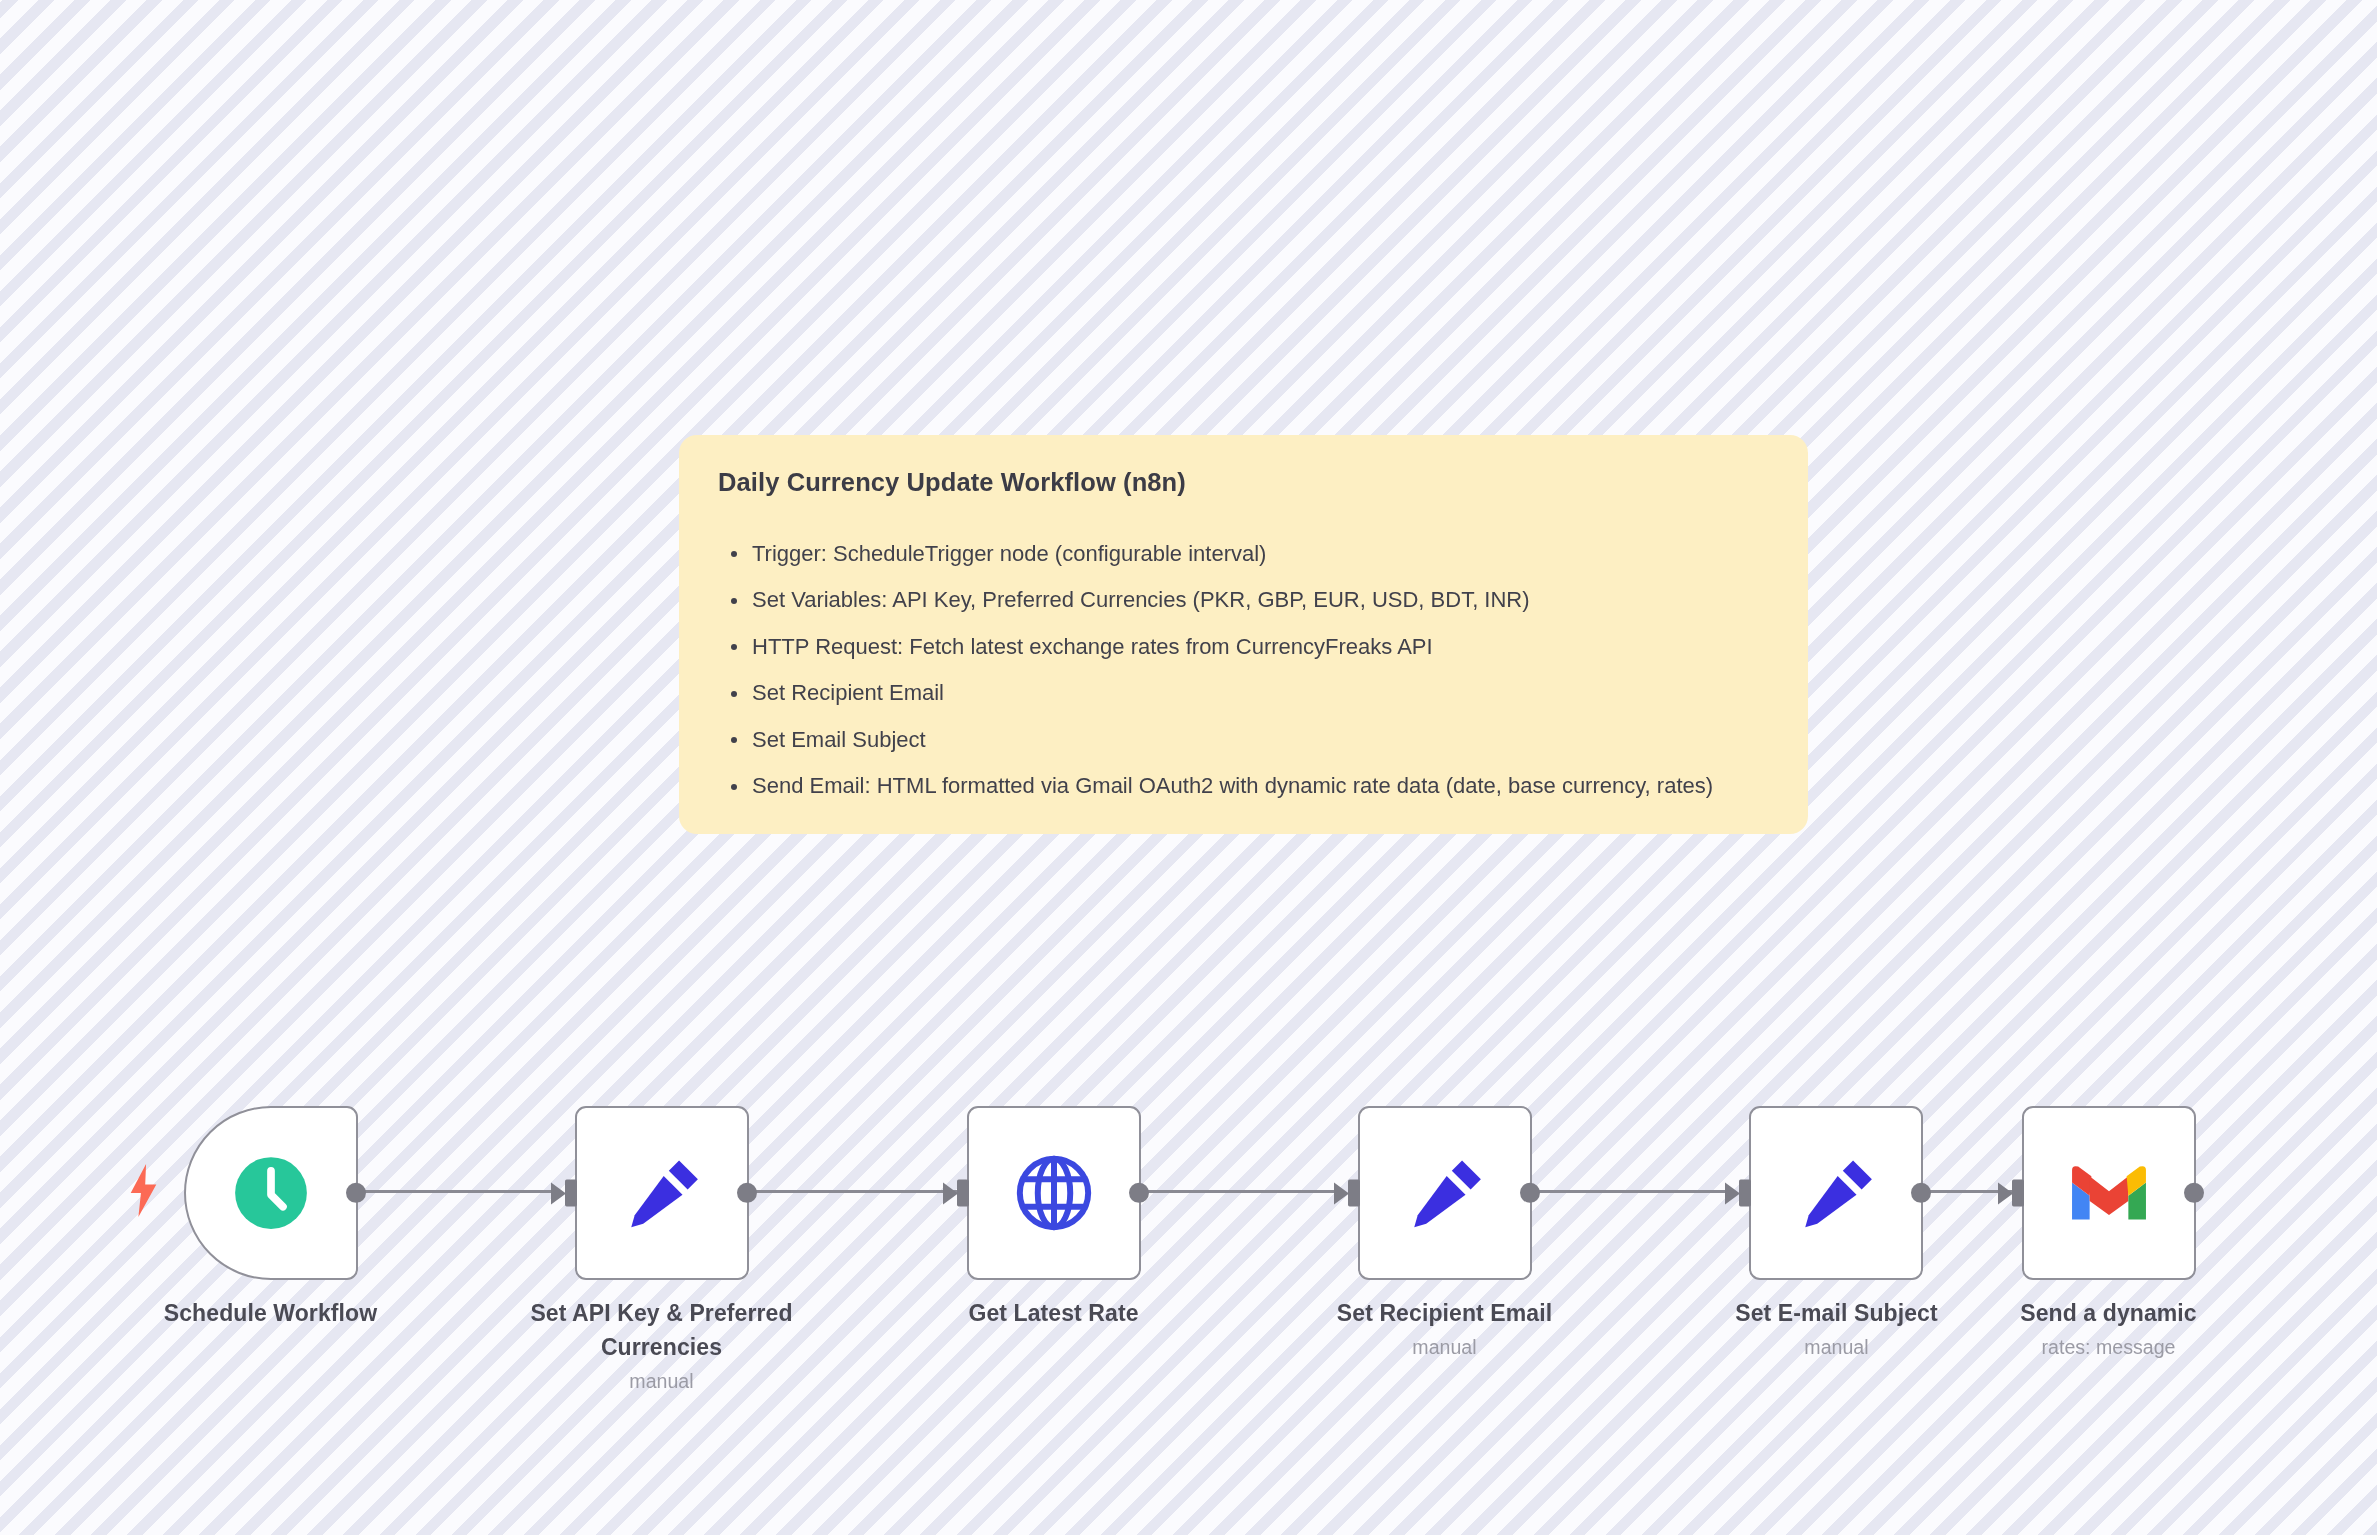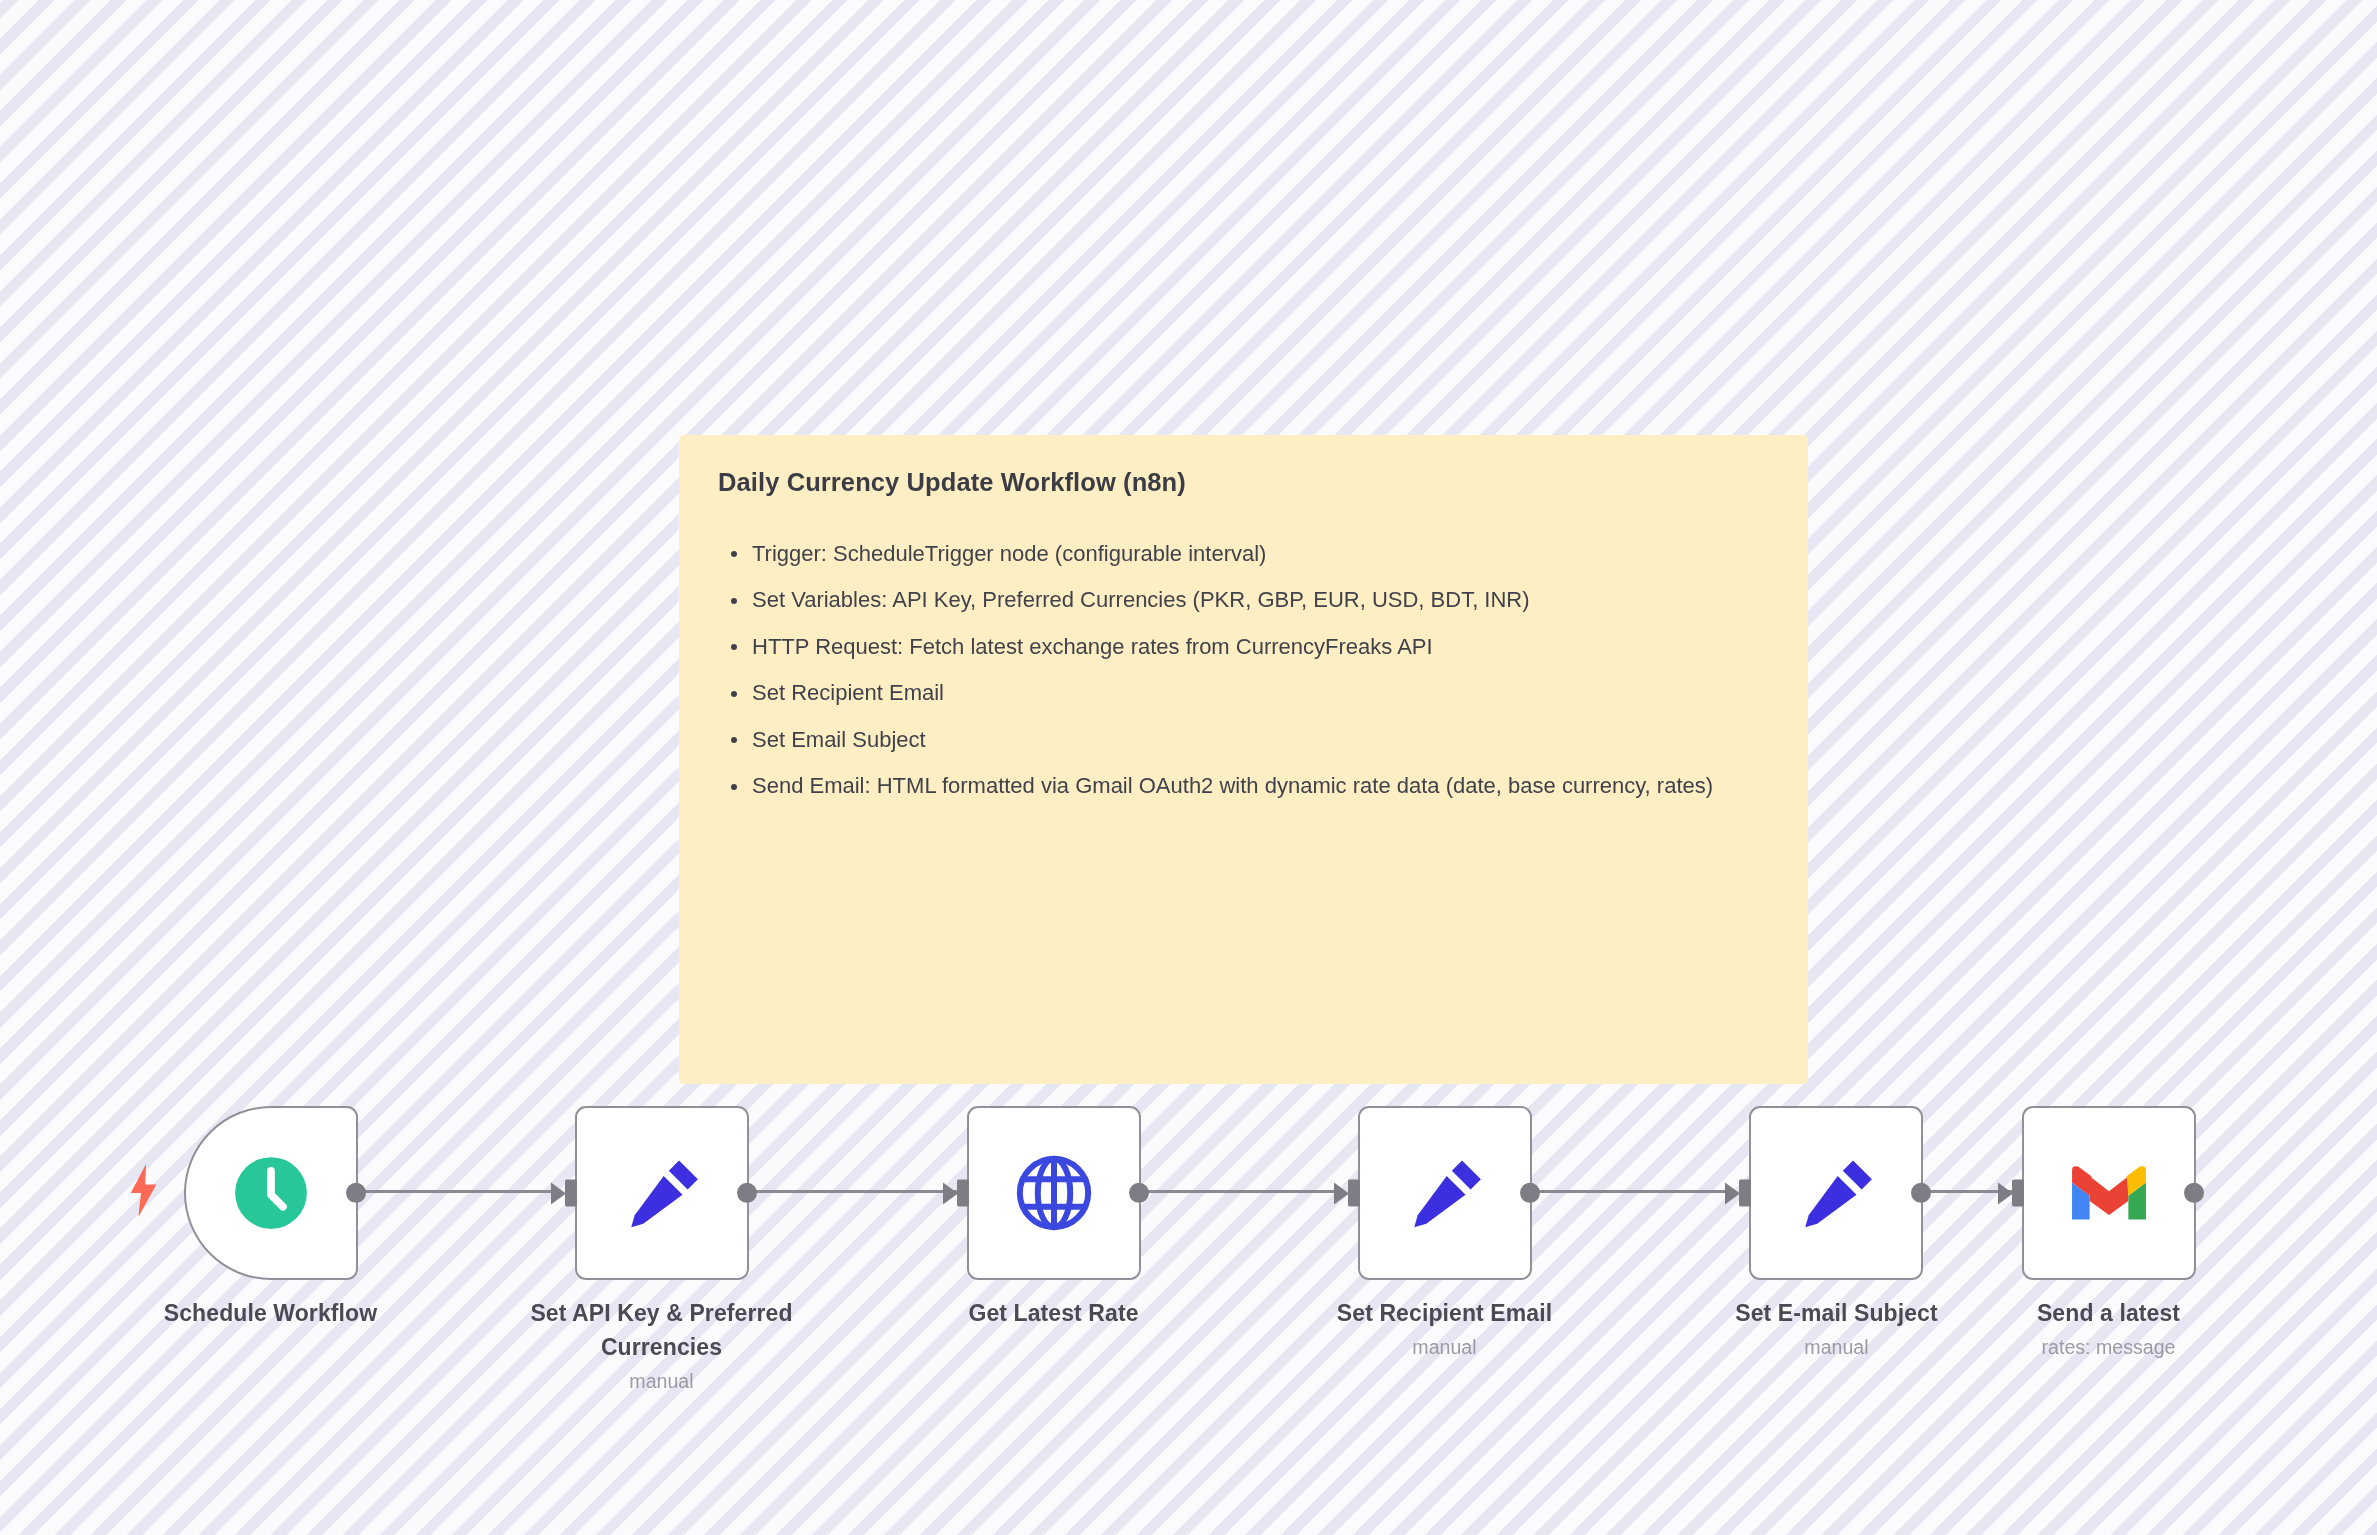--- a/index.html
+++ b/index.html
@@ -27,23 +27,23 @@
     );
     overflow: hidden;
   }
 
   
   #sticky-note {
     position: absolute;
     left: 679px;
     top: 435px;
     width: 1129px;
-    height: 649px;
+    height: 399px;
     background: #fdefc3;
-    border-radius: 5px;
+    border-radius: 18px;
     box-sizing: border-box;
     padding: 32px 39px 16px 39px;
   }
   #sticky-note .note-title {
     font-size: 25.5px;
     font-weight: bold;
     color: #3c3c46;
     letter-spacing: 0.1px;
     margin: 0 0 39px 0;
     line-height: 1.25;
@@ -283,18 +283,18 @@
         <path d="M8 26 L8 12 Q8 6 15 8 L30 19 L28 41 Z" fill="#ea4335"></path>
         <path d="M28 19 L50 36 L72 19 L72 47 L50 63 L28 47 Z" fill="#ea4335"></path>
         <path d="M72 41 L92 26 L92 68 L72 68 Z" fill="#34a853"></path>
         <path d="M92 26 L72 41 L70 19 L85 8 Q92 6 92 12 Z" fill="#fbbc04"></path>
       </svg>
       <div class="port-in"></div>
       <div class="port-out"></div>
     </div>
   </div>
   <div class="node-caption" style="left:1930px;">
-    <div class="node-title">Send a latest</div>
+    <div class="node-title">Send a dynamic</div>
     <div class="node-subtitle">rates: message</div>
   </div>
 
 </div>
 
 
 </body></html>

